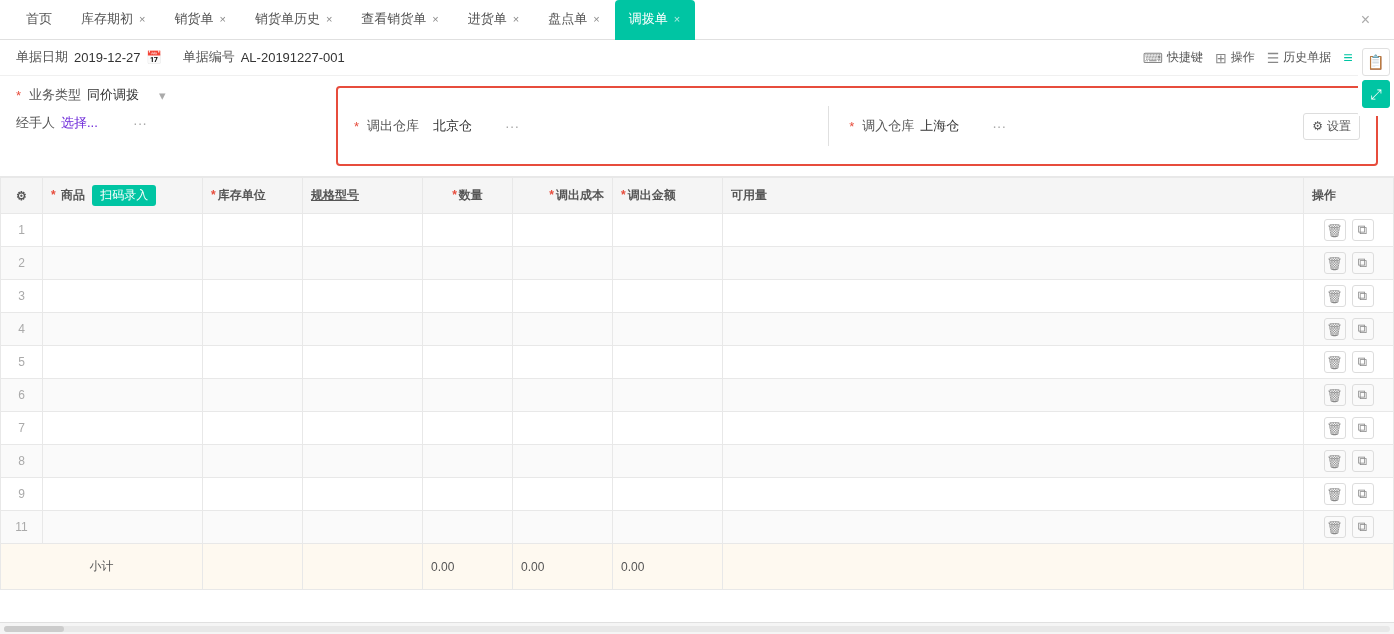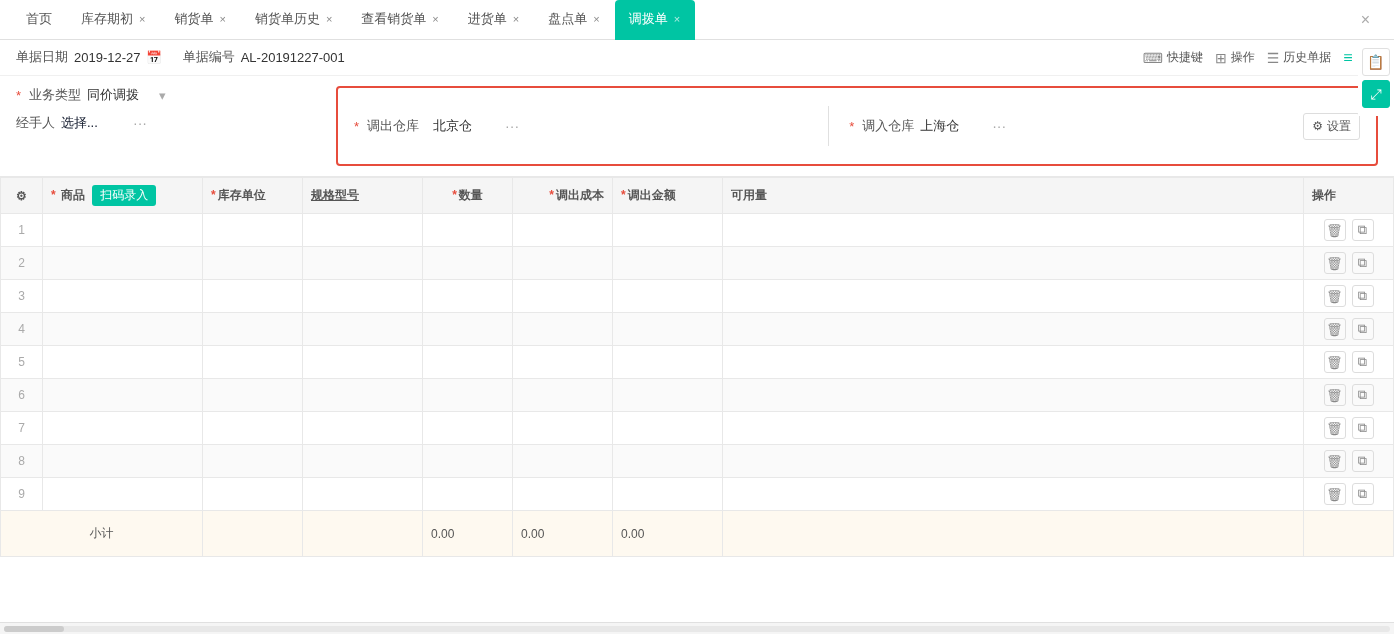--- a/index.html
+++ b/index.html
@@ -263,21 +263,21 @@
 
     <div class="form-left">
       <div class="form-field">
         <span class="field-required">*</span>
         <span class="field-label">业务类型</span>
         <span class="field-value">同价调拨</span>
         <span class="select-arrow">▾</span>
       </div>
       <div class="form-field">
         <span class="field-label">经手人</span>
-        <span class="field-value" style="color:#0f172a">选择...</span>
+        <span class="field-value" style="color:#6d28d9">选择...</span>
         <span class="field-more">···</span>
       </div>
     </div>
 
     <div class="form-right">
       <div class="form-field" style="flex:1">
         <span class="field-required">*</span>
         <span class="field-label">调出仓库</span>
         <span class="field-value" style="margin-left:8px">北京仓</span>
         <span class="field-more">···</span>
@@ -456,20 +456,36 @@
         <td></td>
         <td></td>
         <td></td>
         <td>
           <div class="action-cell">
             <button class="icon-btn">🗑</button>
             <button class="icon-btn">⧉</button>
           </div>
         </td>
       </tr>
+          <tr class="">
+        <td class="row-num">11</td>
+        <td></td>
+        <td></td>
+        <td></td>
+        <td></td>
+        <td></td>
+        <td></td>
+        <td></td>
+        <td>
+          <div class="action-cell">
+            <button class="icon-btn">🗑</button>
+            <button class="icon-btn">⧉</button>
+          </div>
+        </td>
+      </tr>
           <tr class="subtotal-row">
     <td colspan="2" style="text-align:center; padding:14px 8px;">小计</td>
     <td></td>
     <td></td>
     <td>0.00</td>
     <td>0.00</td>
     <td>0.00</td>
     <td></td>
     <td></td>
   </tr>

